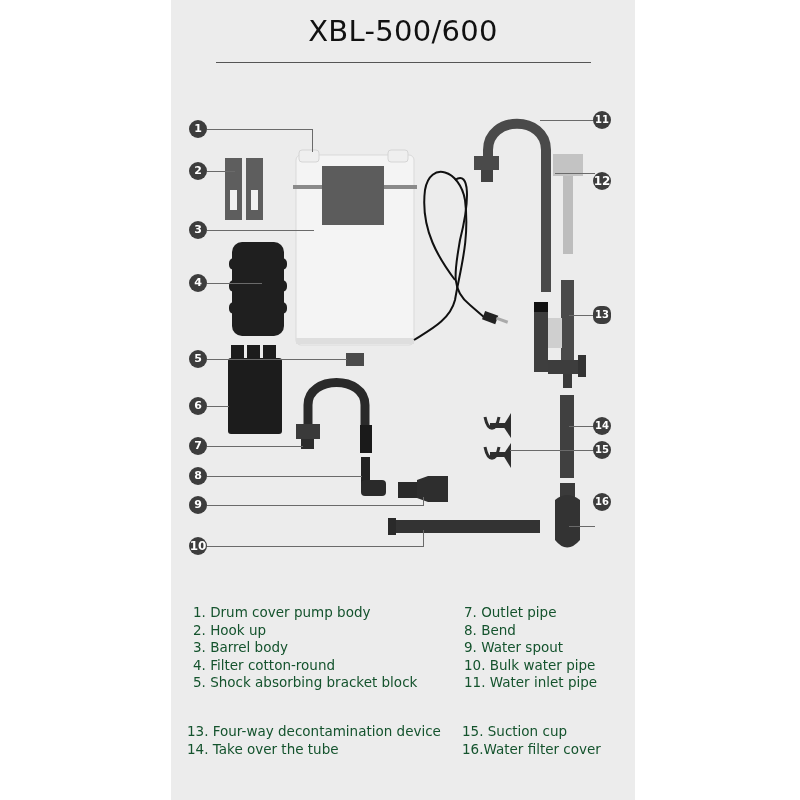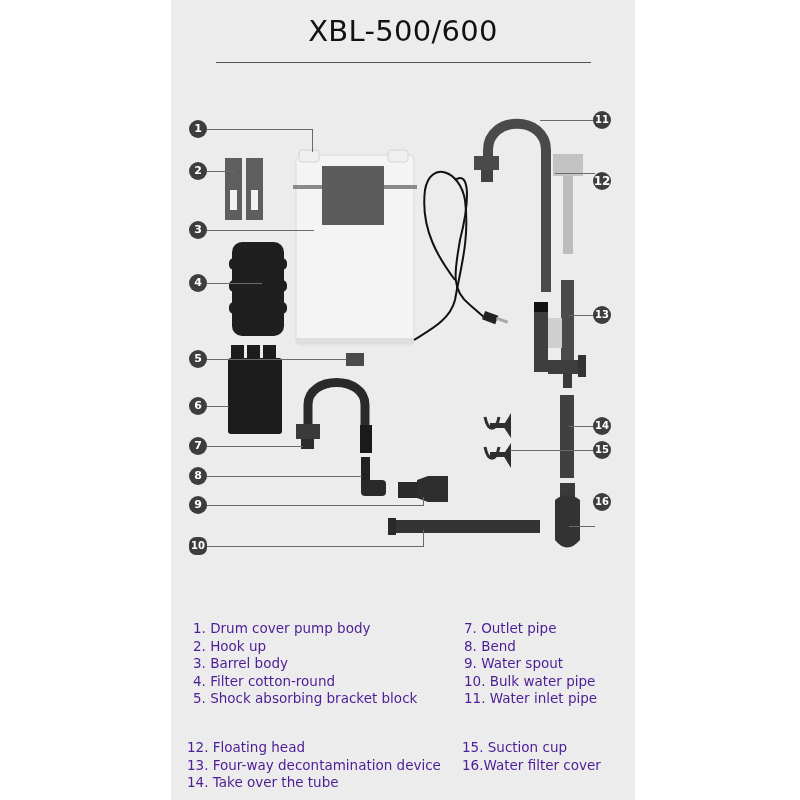--- a/index.html
+++ b/index.html
@@ -2,21 +2,21 @@
 <html><head>
 <meta charset="utf-8">
 <style>
   html,body{margin:0;padding:0;background:#ffffff;}
   body{width:800px;height:800px;position:relative;overflow:hidden;font-family:"Liberation Sans","DejaVu Sans",sans-serif;}
   .panel{position:absolute;left:171px;top:0;width:464px;height:800px;background:#ececec;}
   .title{position:absolute;left:171px;top:14px;width:464px;text-align:center;font-size:29px;color:#111;letter-spacing:0.3px;font-family:"DejaVu Sans","Liberation Sans",sans-serif;}
   .title-rule{position:absolute;left:216px;top:62px;width:375px;height:1px;background:#555;}
   .callout{position:absolute;width:18px;height:18px;border-radius:50%;background:#3d3d3d;color:#fff;font-size:11px;font-weight:bold;line-height:18px;text-align:center;font-family:"DejaVu Sans",sans-serif;}
   .line{position:absolute;background:#6a6a6a;}
-  .legend{position:absolute;font-size:13.5px;color:#4c1d95;line-height:17.6px;font-family:"DejaVu Sans","Liberation Sans",sans-serif;margin-top:16px;}
+  .legend{position:absolute;font-size:13.5px;color:#14532d;line-height:17.6px;font-family:"DejaVu Sans","Liberation Sans",sans-serif;}
   .legend div{white-space:nowrap;}
   svg{position:absolute;left:0;top:0;}
 </style>
 </head>
 <body>
 
 <div class="panel"></div>
 
 <div class="title">XBL-500/600</div>
 <div class="title-rule"></div>
@@ -144,43 +144,42 @@
 
 <div class="callout" style="left:189px;top:120px;">1</div>
 <div class="callout" style="left:189px;top:162px;">2</div>
 <div class="callout" style="left:189px;top:221px;">3</div>
 <div class="callout" style="left:189px;top:274px;">4</div>
 <div class="callout" style="left:189px;top:350px;">5</div>
 <div class="callout" style="left:189px;top:397px;">6</div>
 <div class="callout" style="left:189px;top:437px;">7</div>
 <div class="callout" style="left:189px;top:467px;">8</div>
 <div class="callout" style="left:189px;top:496px;">9</div>
-<div class="callout" style="left:189px;top:537px;font-size:10px;border-radius:7px;">10</div>
+<div class="callout" style="left:189px;top:537px;font-size:12px;">10</div>
 <div class="callout" style="left:593px;top:111px;font-size:10px;">11</div>
 <div class="callout" style="left:593px;top:172px;font-size:12px;">12</div>
-<div class="callout" style="left:593px;top:306px;font-size:10px;">13</div>
+<div class="callout" style="left:593px;top:306px;font-size:10px;border-radius:7px;">13</div>
 <div class="callout" style="left:593px;top:417px;font-size:10px;">14</div>
 <div class="callout" style="left:593px;top:441px;font-size:10px;">15</div>
 <div class="callout" style="left:593px;top:493px;font-size:10px;">16</div>
 
 <div class="legend" style="left:193px;top:604px;">
   <div>1. Drum cover pump body</div>
   <div>2. Hook up</div>
   <div>3. Barrel body</div>
   <div>4. Filter cotton-round</div>
   <div>5. Shock absorbing bracket block</div>
 </div>
 <div class="legend" style="left:464px;top:604px;">
   <div>7. Outlet pipe</div>
   <div>8. Bend</div>
   <div>9. Water spout</div>
   <div>10. Bulk water pipe</div>
   <div>11. Water inlet pipe</div>
 </div>
 <div class="legend" style="left:187px;top:723px;">
-  <div>12. Floating head</div>
   <div>13. Four-way decontamination device</div>
   <div>14. Take over the tube</div>
 </div>
 <div class="legend" style="left:462px;top:723px;">
   <div>15. Suction cup</div>
   <div>16.Water filter cover</div>
 </div>
 
 </body></html>

